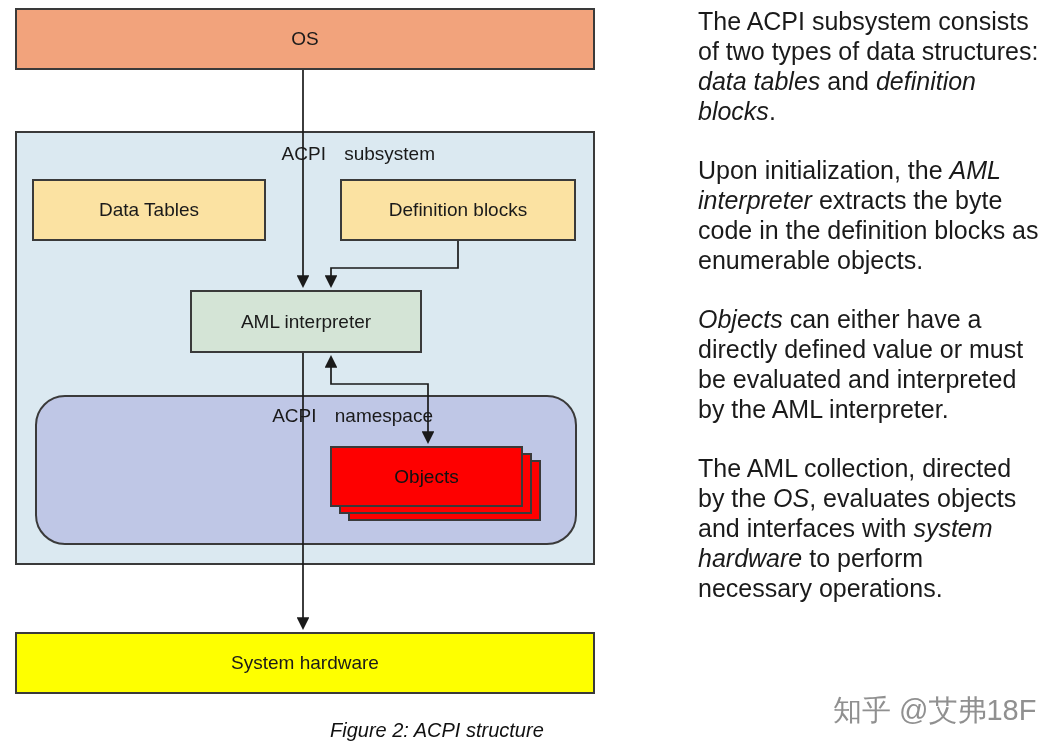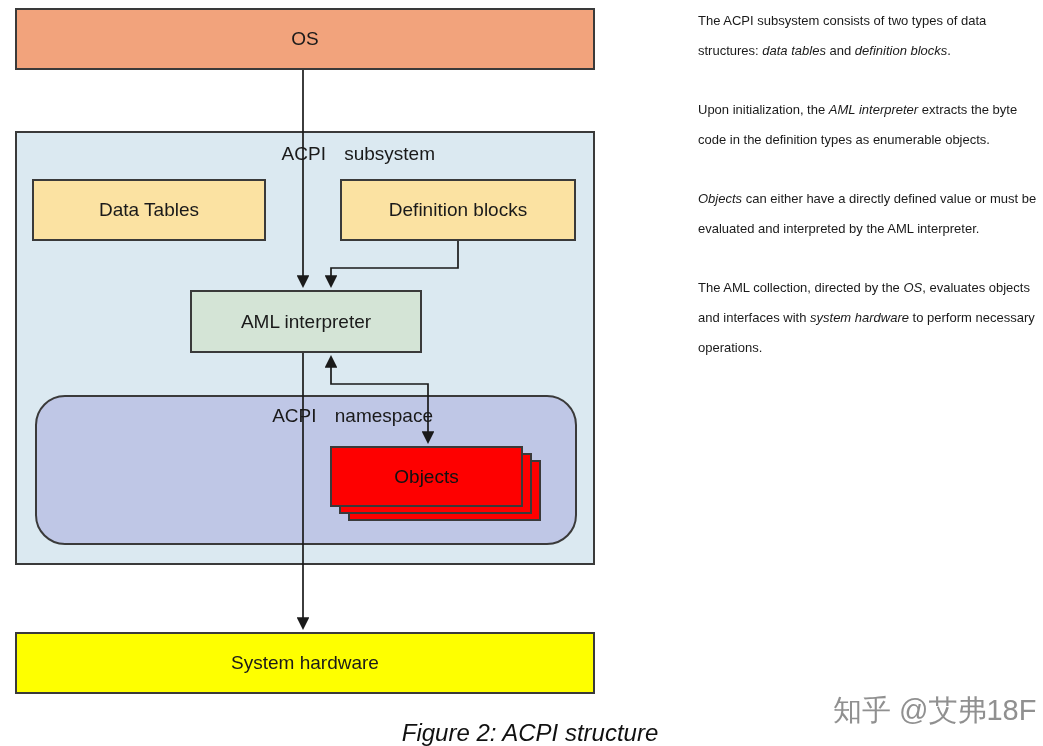--- a/index.html
+++ b/index.html
@@ -72,37 +72,37 @@
     stroke-width: 1.7;
     fill: none;
   }
   .arrow-head { fill: var(--arrow, #1a1a1a); stroke: none; }
 
   .caption {
     position: absolute;
     left: 330px;
     top: 719px;
     width: 400px;
-    text-align: center;
+    text-align: left;
     font-style: italic;
-    font-size: 24px;
+    font-size: 20px;
     color: #111;
     z-index: 3;
   }
 
   .right-col {
     position: absolute;
     left: 698px;
     top: 6px;
     width: 345px;
     z-index: 2;
   }
   .right-col p {
     margin: 0 0 29px 0;
-    font-size: 13px;
+    font-size: 25px;
     line-height: 30px;
     color: var(--text, #1a1a1a);
   }
   .it { font-style: italic; }
 
   .watermark {
     position: absolute;
     left: 833px;
     top: 691px;
     font-size: 29px;
@@ -160,21 +160,21 @@
     <path class="arrow-line" d="M 331 357 L 331 384 L 428 384 L 428 442" marker-start="url(#ah)" marker-end="url(#ah)"></path>
   </svg>
 
   <div class="caption">Figure 2: ACPI structure</div>
 
   <div class="right-col">
     <p>
       <span>The ACPI subsystem consists of two types of data structures: </span><span class="it">data tables</span><span> and </span><span class="it">definition blocks</span><span>.</span>
     </p>
     <p>
-      <span>Upon initialization, the </span><span class="it">AML interpreter</span><span> extracts the byte code in the definition types as enumerable objects.</span>
+      <span>Upon initialization, the </span><span class="it">AML interpreter</span><span> extracts the byte code in the definition blocks as enumerable objects.</span>
     </p>
     <p>
       <span class="it">Objects</span><span> can either have a directly defined value or must be evaluated and interpreted by the AML interpreter.</span>
     </p>
     <p>
       <span>The AML collection, directed by the </span><span class="it">OS</span><span>, evaluates objects and interfaces with </span><span class="it">system hardware</span><span> to perform necessary operations.</span>
     </p>
   </div>
 
   <div class="watermark">知乎 @艾弗18F</div>

